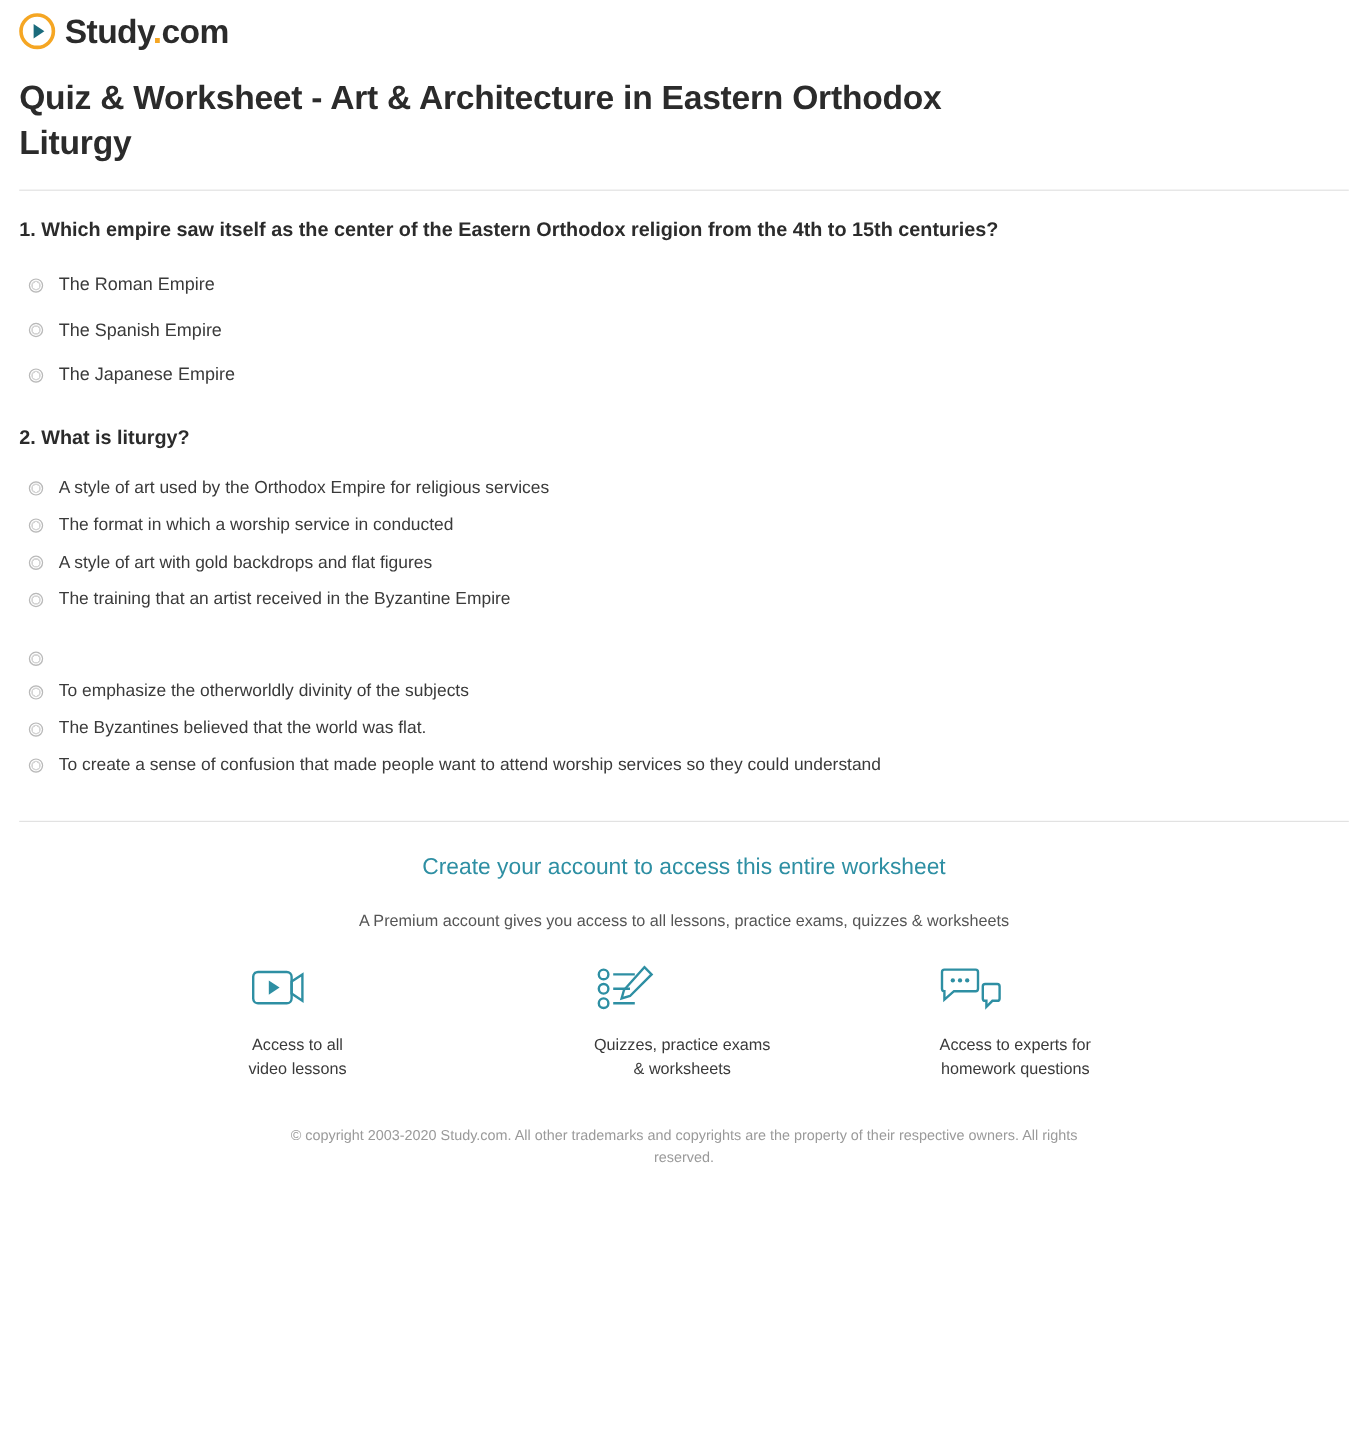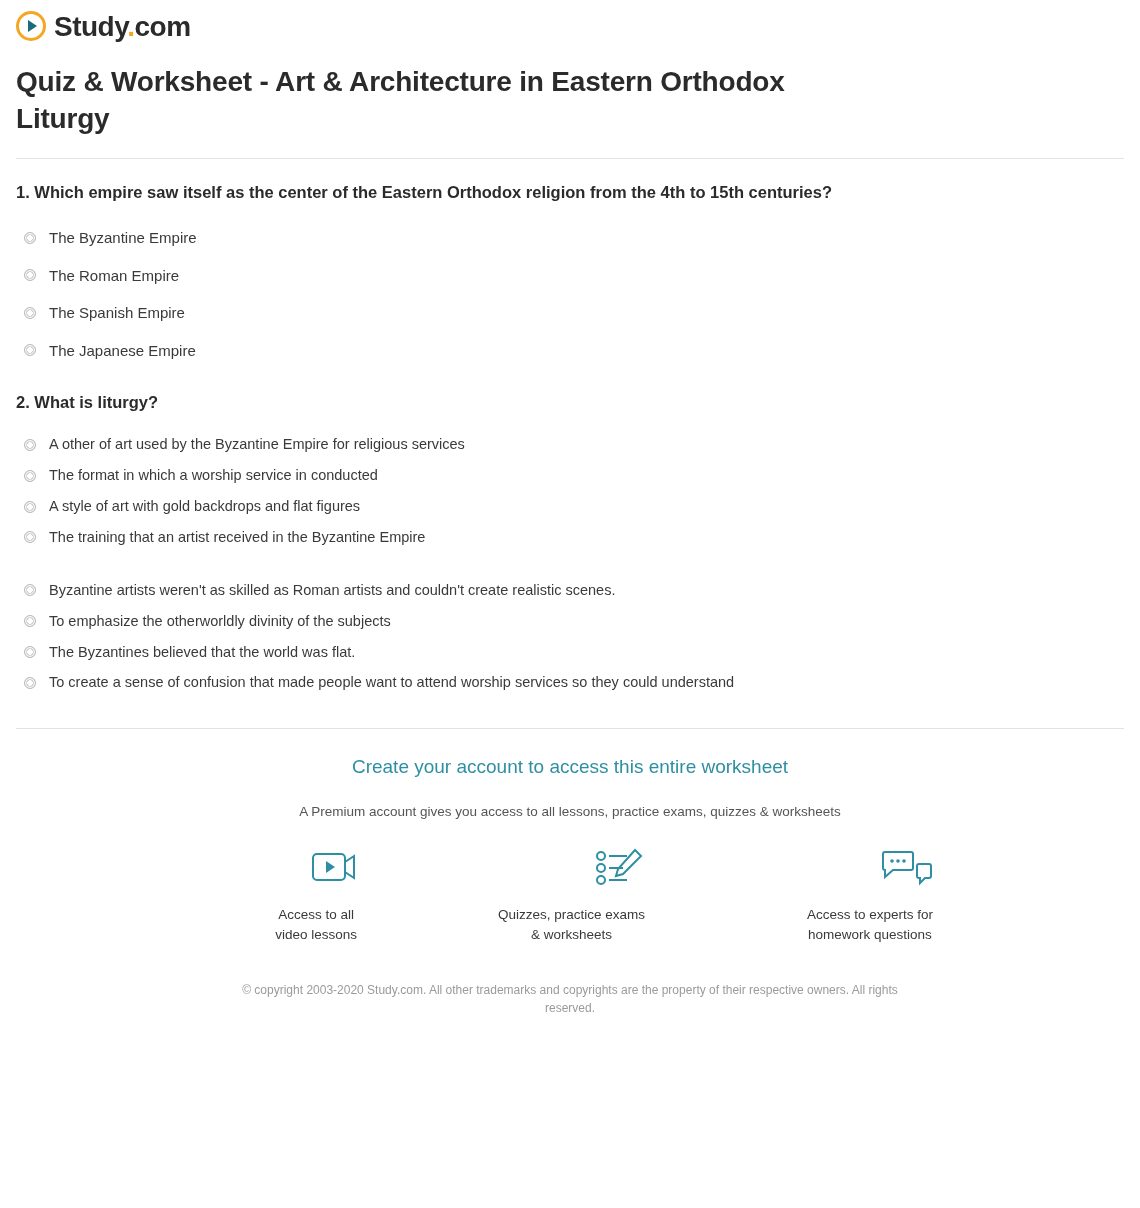--- a/index.html
+++ b/index.html
@@ -138,21 +138,21 @@
   .features {
     display: flex;
     justify-content: center;
     gap: 138px;
     margin-top: 4px;
   }
   .feature {
     width: 150px;
     display: flex;
     flex-direction: column;
-    align-items: flex-end;
+    align-items: flex-start;
     gap: 14px;
   }
   .feature .icon { height: 46px; display:flex; align-items:center; justify-content:center; }
   .feature .cap {
     font-size: 13.5px;
     color: #3a3a3a;
     line-height: 1.5;
   }
   .copyright {
     margin: 36px auto 0 auto;
@@ -178,64 +178,59 @@
   </div>
 
   <h1 class="title">Quiz &amp; Worksheet - Art &amp; Architecture in Eastern Orthodox Liturgy</h1>
   <hr class="rule">
 
   <div class="question-block q1">
     <div class="q-text">1. Which empire saw itself as the center of the Eastern Orthodox religion from the 4th to 15th centuries?</div>
     <ul class="answers">
       <li class="answer">
         <span class="radio"></span>
-        <span class="label">The Byzantine Empire</span>
-      </li>
-      <li class="answer">
-        <span class="radio"></span>
         <span class="label">The Roman Empire</span>
       </li>
       <li class="answer">
         <span class="radio"></span>
         <span class="label">The Spanish Empire</span>
       </li>
       <li class="answer">
         <span class="radio"></span>
         <span class="label">The Japanese Empire</span>
       </li>
     </ul>
   </div>
 
   <div class="question-block">
     <div class="q-text">2. What is liturgy?</div>
     <ul class="answers">
       <li class="answer">
         <span class="radio"></span>
-        <span class="label">A other of art used by the Byzantine Empire for religious services</span>
+        <span class="label">A style of art used by the Orthodox Empire for religious services</span>
       </li>
       <li class="answer">
         <span class="radio"></span>
         <span class="label">The format in which a worship service in conducted</span>
       </li>
       <li class="answer">
         <span class="radio"></span>
         <span class="label">A style of art with gold backdrops and flat figures</span>
       </li>
       <li class="answer">
         <span class="radio"></span>
         <span class="label">The training that an artist received in the Byzantine Empire</span>
       </li>
     </ul>
   </div>
 
   <div class="question-block">
     <ul class="answers">
       <li class="answer">
         <span class="radio"></span>
-        <span class="label">Byzantine artists weren't as skilled as Roman artists and couldn't create realistic scenes.</span>
       </li>
       <li class="answer">
         <span class="radio"></span>
         <span class="label">To emphasize the otherworldly divinity of the subjects</span>
       </li>
       <li class="answer">
         <span class="radio"></span>
         <span class="label">The Byzantines believed that the world was flat.</span>
       </li>
       <li class="answer">

